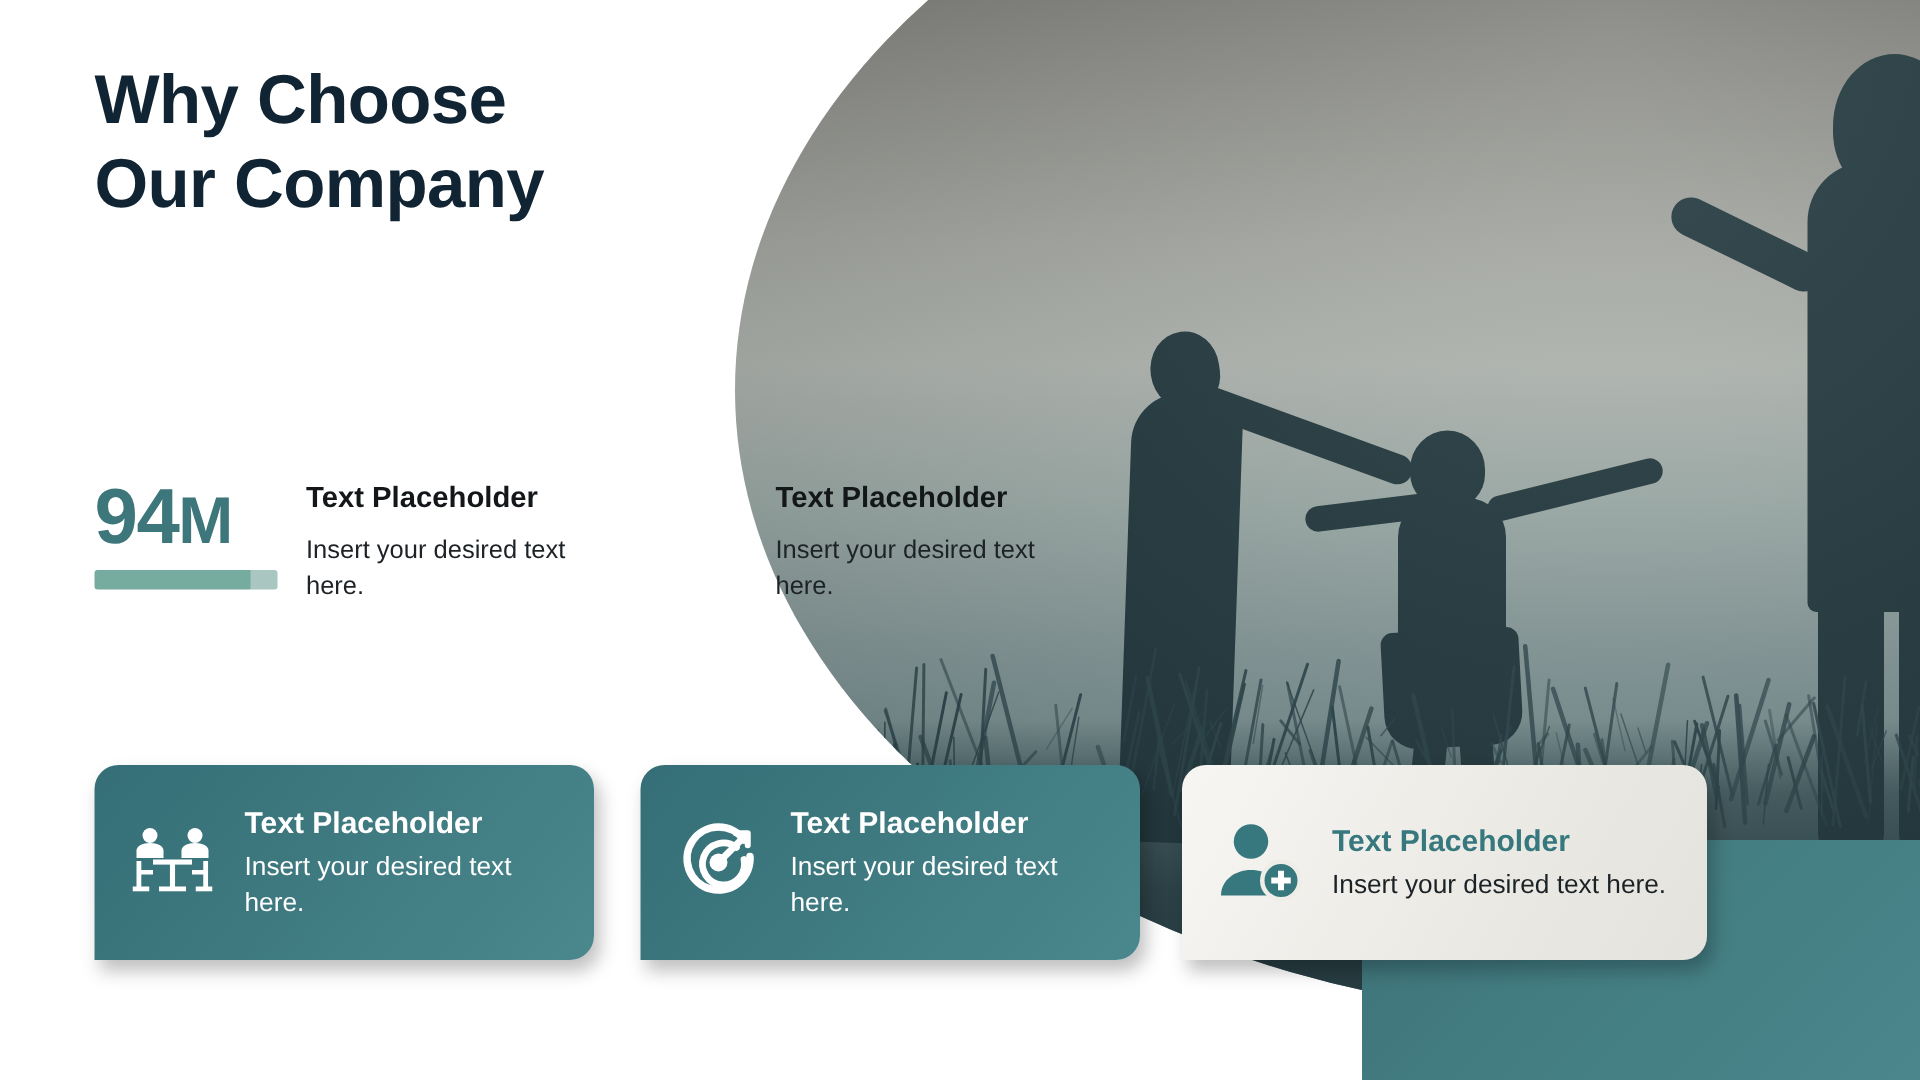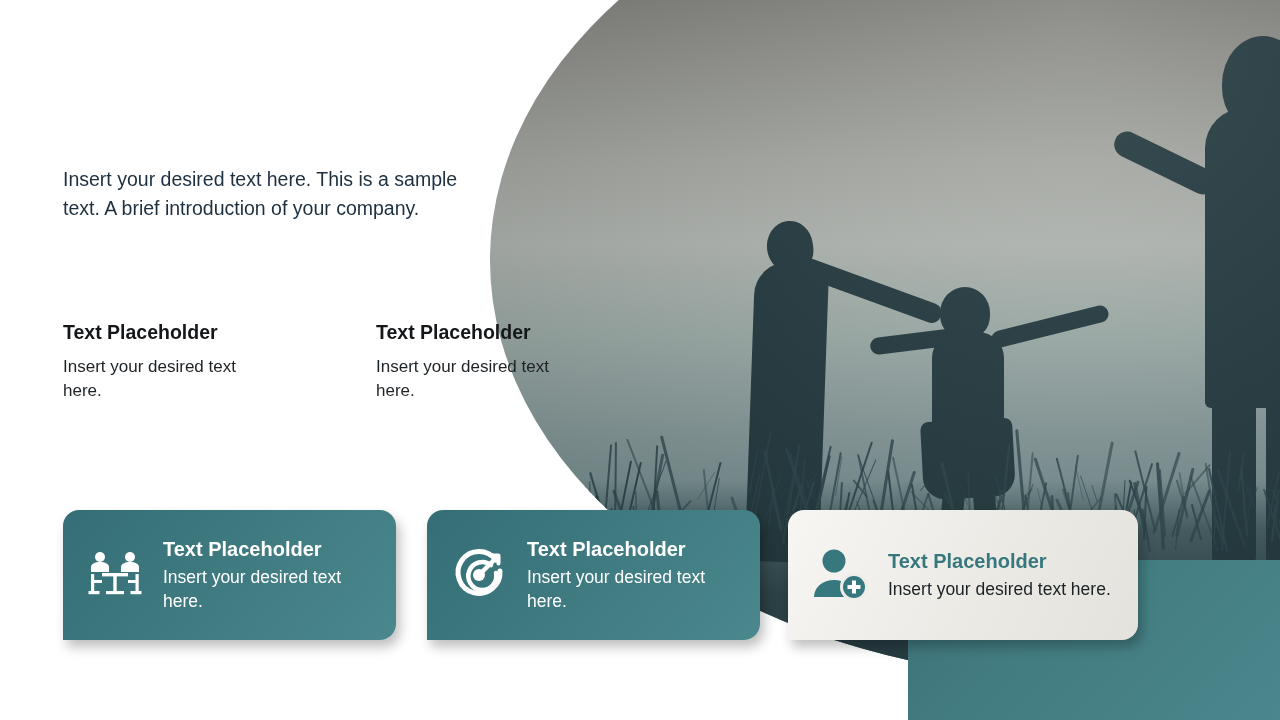--- a/index.html
+++ b/index.html
@@ -335,27 +335,34 @@
         <div class="grass" style="width: 1.1122px; height: 15.0224px; left: 94.6315px; bottom: 166.878px; transform: rotate(-9.48004deg); opacity: 0.66;"></div>
         <div class="grass" style="width: 1.87489px; height: 39.1272px; left: 716.82px; bottom: 153.373px; transform: rotate(-16.9356deg); opacity: 0.59;"></div>
         <div class="grass" style="width: 1.05843px; height: 39.7071px; left: 771.651px; bottom: 160.279px; transform: rotate(14.3412deg); opacity: 0.52;"></div>
       </div>
     <div class="photo-veil"></div>
   </div>
 
   <div class="teal-block"></div>
 
   <div class="title">
+    <div>Why Choose</div>
+    <div>Our Company</div>
   </div>
 
-  <div class="intro">Insert your desired text here. This is a sample text. A brief introduction of your company.</div>
 
   <div class="stats">
 
     <div class="stat">
+      <div class="stat-left">
+        <div class="stat-num"><span>94</span><span class="unit">M</span></div>
+        <div class="bar">
+          <div class="bar-fill" style="width: 85%;"></div>
+        </div>
+      </div>
       <div class="stat-body">
         <div class="stat-title">Text Placeholder</div>
         <div class="stat-desc">Insert your desired text here.</div>
       </div>
     </div>
 
     <div class="stat">
       <div class="stat-body">
         <div class="stat-title">Text Placeholder</div>
         <div class="stat-desc">Insert your desired text here.</div>

